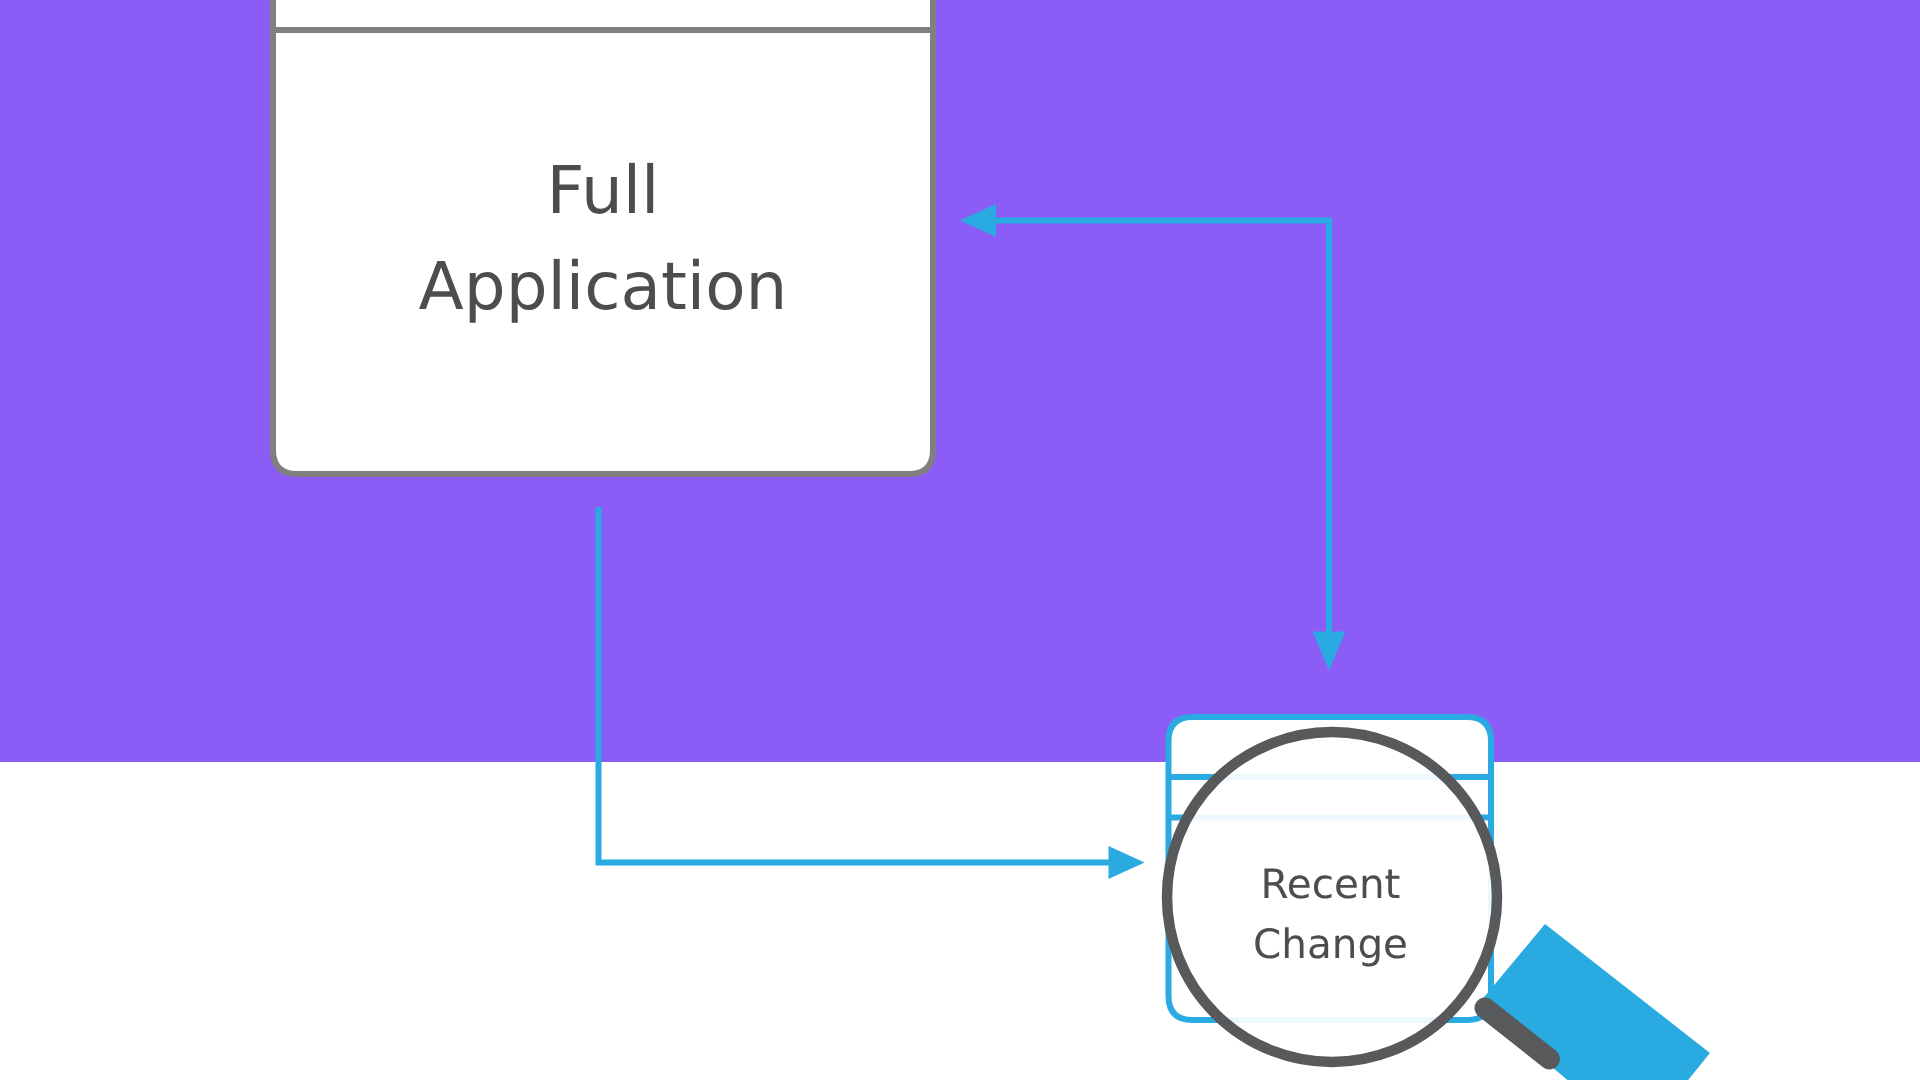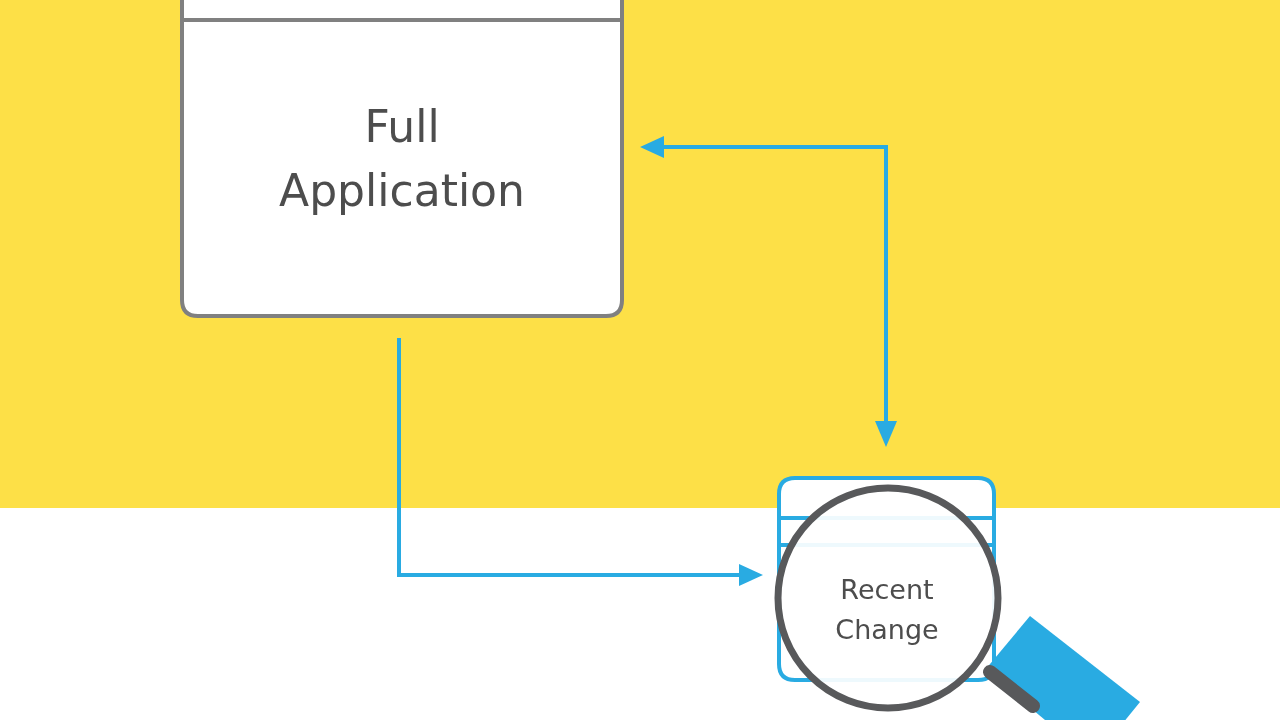--- a/index.html
+++ b/index.html
@@ -10,21 +10,21 @@
   body {
     width: 1280px;
     height: 720px;
     overflow: hidden;
     font-family: "DejaVu Sans", sans-serif;
   }
   #stage {
     position: relative;
     width: 1280px;
     height: 508px;
-    background: #fde047;
+    background: #8b5cf6;
   }
   svg.diagram {
     position: absolute;
     left: 0;
     top: 0;
     width: 1280px;
     height: 720px;
     display: block;
   }
   .box-label {

